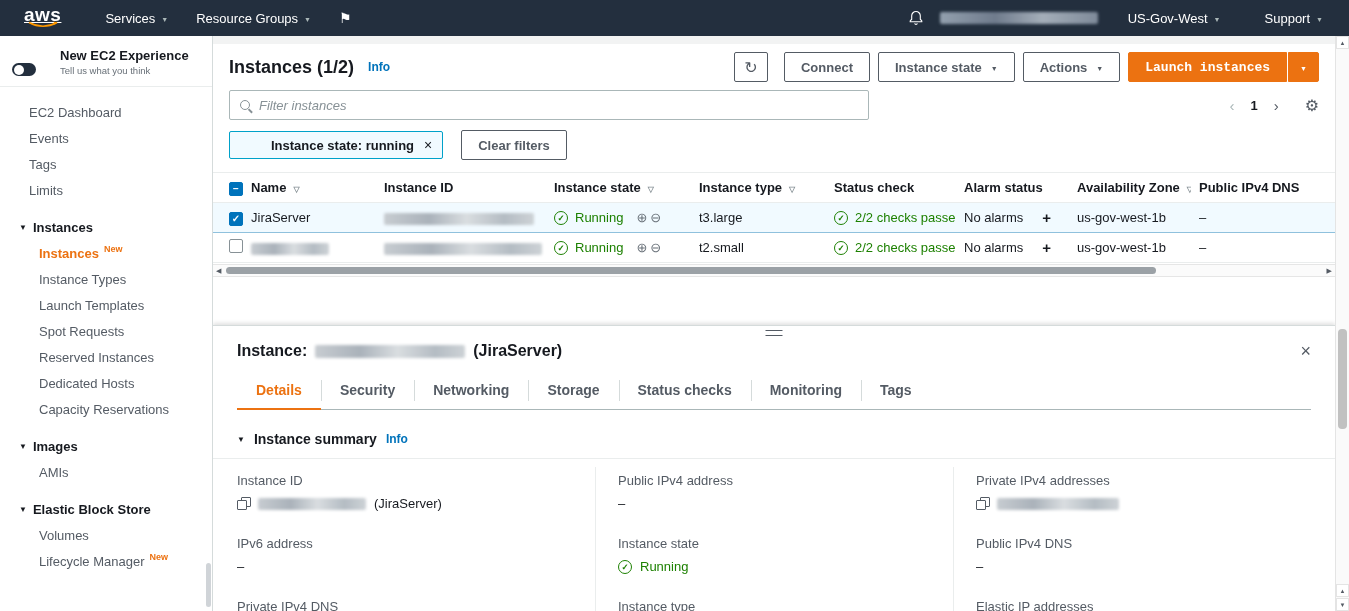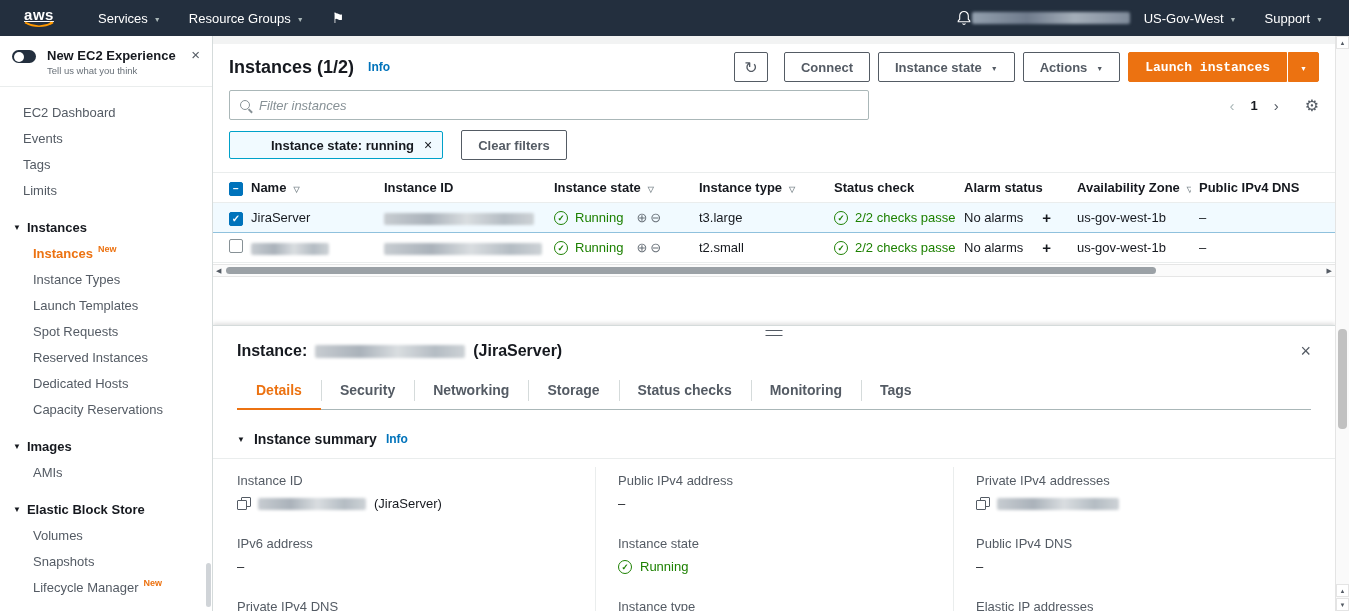--- a/index.html
+++ b/index.html
@@ -3,40 +3,40 @@
 <meta charset="utf-8">
 <style>
   * { margin:0; padding:0; box-sizing:border-box; }
   html,body { width:1349px; height:611px; overflow:hidden; }
   body { font-family:"Liberation Sans", sans-serif; background:#fff; color:#16191f; font-size:13px; }
   .app { position:relative; width:1349px; height:611px; overflow:hidden; }
 
   
   .topnav { height:36px; background:#232f3e; display:flex; align-items:center; color:#fff; padding:0 12px 0 24px; }
   .logo { display:flex; flex-direction:column; align-items:center; margin-right:30px; cursor:pointer; }
-  .logo-text { font-weight:700; font-size:15px; line-height:13px; letter-spacing:.5px;text-decoration:underline; }
+  .logo-text { font-weight:700; font-size:19px; line-height:13px; letter-spacing:.5px;text-decoration:underline; }
   .nav-item { height:36px; display:flex; align-items:center; gap:6px; padding:4px 14px; cursor:pointer; font-size:13px; }
   .nav-caret { font-size:7px; color:#aab7b8; position:relative; top:1px; }
   .nav-flag { font-size:14px; padding:0 14px; cursor:pointer; }
-  .nav-right { margin-left:auto; display:flex; align-items:center; }
+  .nav-right { margin-left:auto; display:flex; align-items:center; gap:16px; }
   .bell { width:16px; height:16px; cursor:pointer; }
 
   .redact { display:inline-block; height:12px; border-radius:2px; vertical-align:middle;
             background:linear-gradient(90deg,#c7ccd1,#aab2ba 30%,#d9dde0 55%,#b4bcc3 80%,#cdd2d6); filter:blur(1.5px); }
   .redact.dark { background:linear-gradient(90deg,#93a0ae,#6f7b8c 35%,#a4aeb9 65%,#7e8a99); }
 
   
   .sidebar { position:absolute; top:36px; left:0; width:213px; height:575px; background:#fff; border-right:1px solid #d5dbdb; overflow:hidden; }
-  .nxp { display:flex; align-items:flex-start; gap:11px; padding:12px 8px 10px 12px; border-bottom:1px solid #eaeded; }
+  .nxp { display:flex; align-items:flex-end; gap:24px; padding:12px 8px 10px 12px; border-bottom:1px solid #eaeded; }
   .toggle { width:24px; height:13px; border-radius:7px; background:#232f3e; position:relative; flex:none; margin-top:2px; cursor:pointer; }
   .toggle::after { content:""; position:absolute; left:2px; top:1.5px; width:10px; height:10px; border-radius:50%; background:#fff; }
   .nxp-t { font-size:13px; font-weight:700; color:#16191f; white-space:nowrap; }
   .nxp-s { font-size:9.5px; color:#687078; margin-top:2px; }
   .nxp-close { margin-left:auto; font-size:15px; color:#545b64; cursor:pointer; padding:0 4px; line-height:14px; }
-  .side-nav { padding:12px 5px 0; }
+  .side-nav { padding:12px 11px 0; }
   .side-item { height:26px; display:flex; align-items:center; padding-left:18px; color:#545b64; cursor:pointer; white-space:nowrap; }
   .side-sub { padding-left:28px; }
   .side-item.selected { color:#ec7211; font-weight:700; }
   .side-section { height:26px; display:flex; align-items:center; gap:6px; padding-left:8px; color:#16191f; font-weight:700; margin-top:11px; cursor:pointer; white-space:nowrap; }
   .tri { font-size:8px; color:#16191f; }
   .badge-new { color:#ec7211; font-size:9px; font-weight:700; margin-left:5px; position:relative; top:-4px; }
   .side-scroll-thumb { position:absolute; right:1px; bottom:4px; width:5px; height:44px; border-radius:3px; background:#d0d4d8; }
 
   
   .main { position:absolute; top:36px; left:213px; width:1122px; height:575px; background:#fff; overflow:hidden; }
@@ -200,21 +200,20 @@
         <span class="tri">▼</span>
         <span>Images</span>
       </div>
       <div class="side-item side-sub">AMIs</div>
 
       <div class="side-section">
         <span class="tri">▼</span>
         <span>Elastic Block Store</span>
       </div>
       <div class="side-item side-sub">Volumes</div>
-      <div class="side-item side-sub">Snapshots</div>
       <div class="side-item side-sub">
         <span>Lifecycle Manager</span>
         <span class="badge-new">New</span>
       </div>
     </nav>
     <span class="side-scroll-thumb"></span>
   </aside>
 
   <main class="main">
     <div class="gray-strip"></div>

